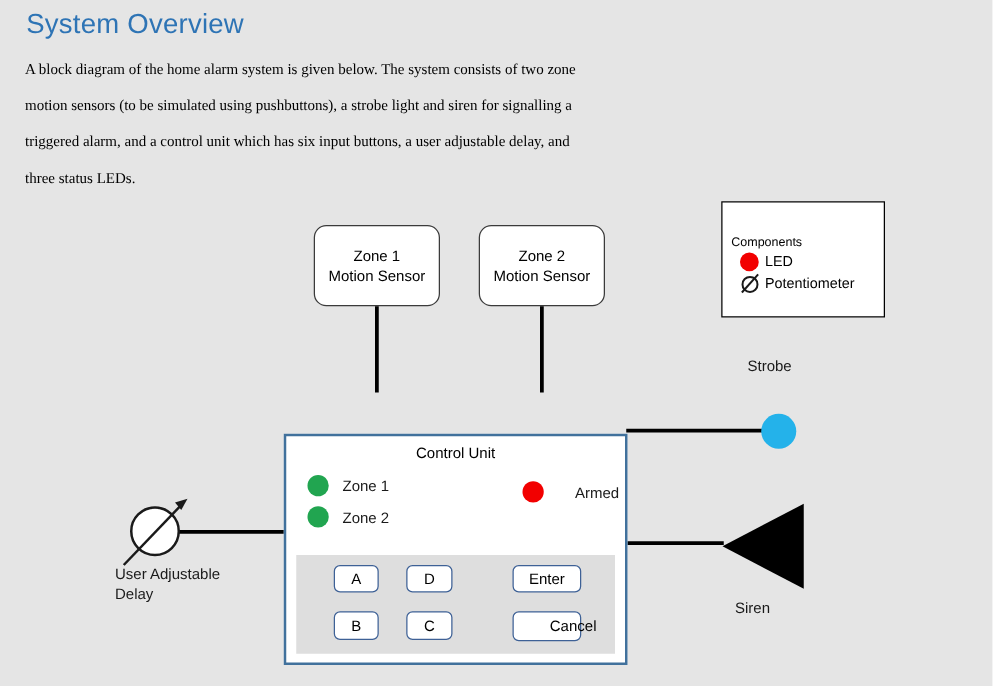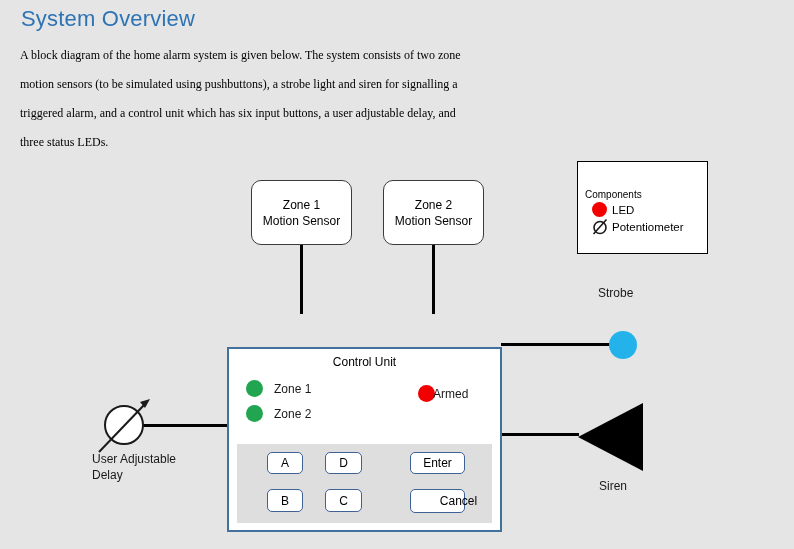--- a/index.html
+++ b/index.html
@@ -22,38 +22,38 @@
               background:#fff;display:flex;align-items:center;justify-content:center;
               text-align:center;font-size:12px;line-height:16px;box-sizing:border-box;}
   .zone1{left:251px;top:180px;} .zone2{left:383px;top:180px;}
 
   
   .control-unit{left:227px;top:313px;width:275px;height:185px;border:2px solid #41719C;
                 background:#fff;box-sizing:border-box;margin-top:34px;}
   .cu-title{left:0;top:6px;width:100%;text-align:center;font-size:12px;}
   .led{width:17px;height:17px;border-radius:50%;}
   .cu-led-z1{left:17px;top:31px;} .cu-led-z2{left:17px;top:56px;} .cu-led-armed{left:189px;top:36px;}
-  .cu-lab-z1{left:45px;top:33px;} .cu-lab-z2{left:45px;top:58px;} .cu-lab-armed{left:204px;top:38px;text-align:center;}
+  .cu-lab-z1{left:45px;top:33px;} .cu-lab-z2{left:45px;top:58px;} .cu-lab-armed{left:231px;top:38px;text-align:center;}
   .keypad{left:8px;top:95px;width:255px;height:79px;background:#DEDEDE;}
   .cu-btn{position:absolute;background:#fff;border:1.5px solid #3E6196;border-radius:5px;
           display:flex;align-items:center;justify-content:center;font-size:12px;box-sizing:border-box;}
   .btn-a{left:30px;top:8px;width:36px;height:22px;}
   .btn-d{left:88px;top:8px;width:37px;height:22px;}
   .btn-enter{left:173px;top:8px;width:55px;height:22px;}
   .btn-b{left:30px;top:45px;width:36px;height:23px;}
   .btn-c{left:88px;top:45px;width:37px;height:23px;}
   .btn-cancel{left:173px;top:45px;width:55px;height:24px;padding-left:42px;}
 
   
   .strobe-circle{left:609px;top:331px;width:28px;height:28px;border-radius:50%;}
   .strobe-label{left:598px;top:286px;width:56px;text-align:left;}
   .siren-triangle{left:578px;top:403px;width:0;height:0;
                   border-top:34.5px solid transparent;border-bottom:34.5px solid transparent;
                   border-right:65px solid #000;}
-  .siren-label{left:588px;top:479px;width:50px;text-align:center;}
+  .siren-label{left:588px;top:479px;width:50px;text-align:left;}
 
   
   .pot-svg{left:92px;top:392px;}
   .delay-label{left:92px;top:452px;line-height:15.5px;}
 
   
   .legend{left:577px;top:161px;width:131px;height:93px;border:1.5px solid #000;background:#fff;
           box-sizing:border-box;padding:2px 0 0 7px;}
   .legend-title{font-size:10px;margin-bottom:1px;margin-top:25px;}
   .legend-row{display:flex;align-items:center;height:17.3px;margin-left:7px;}

